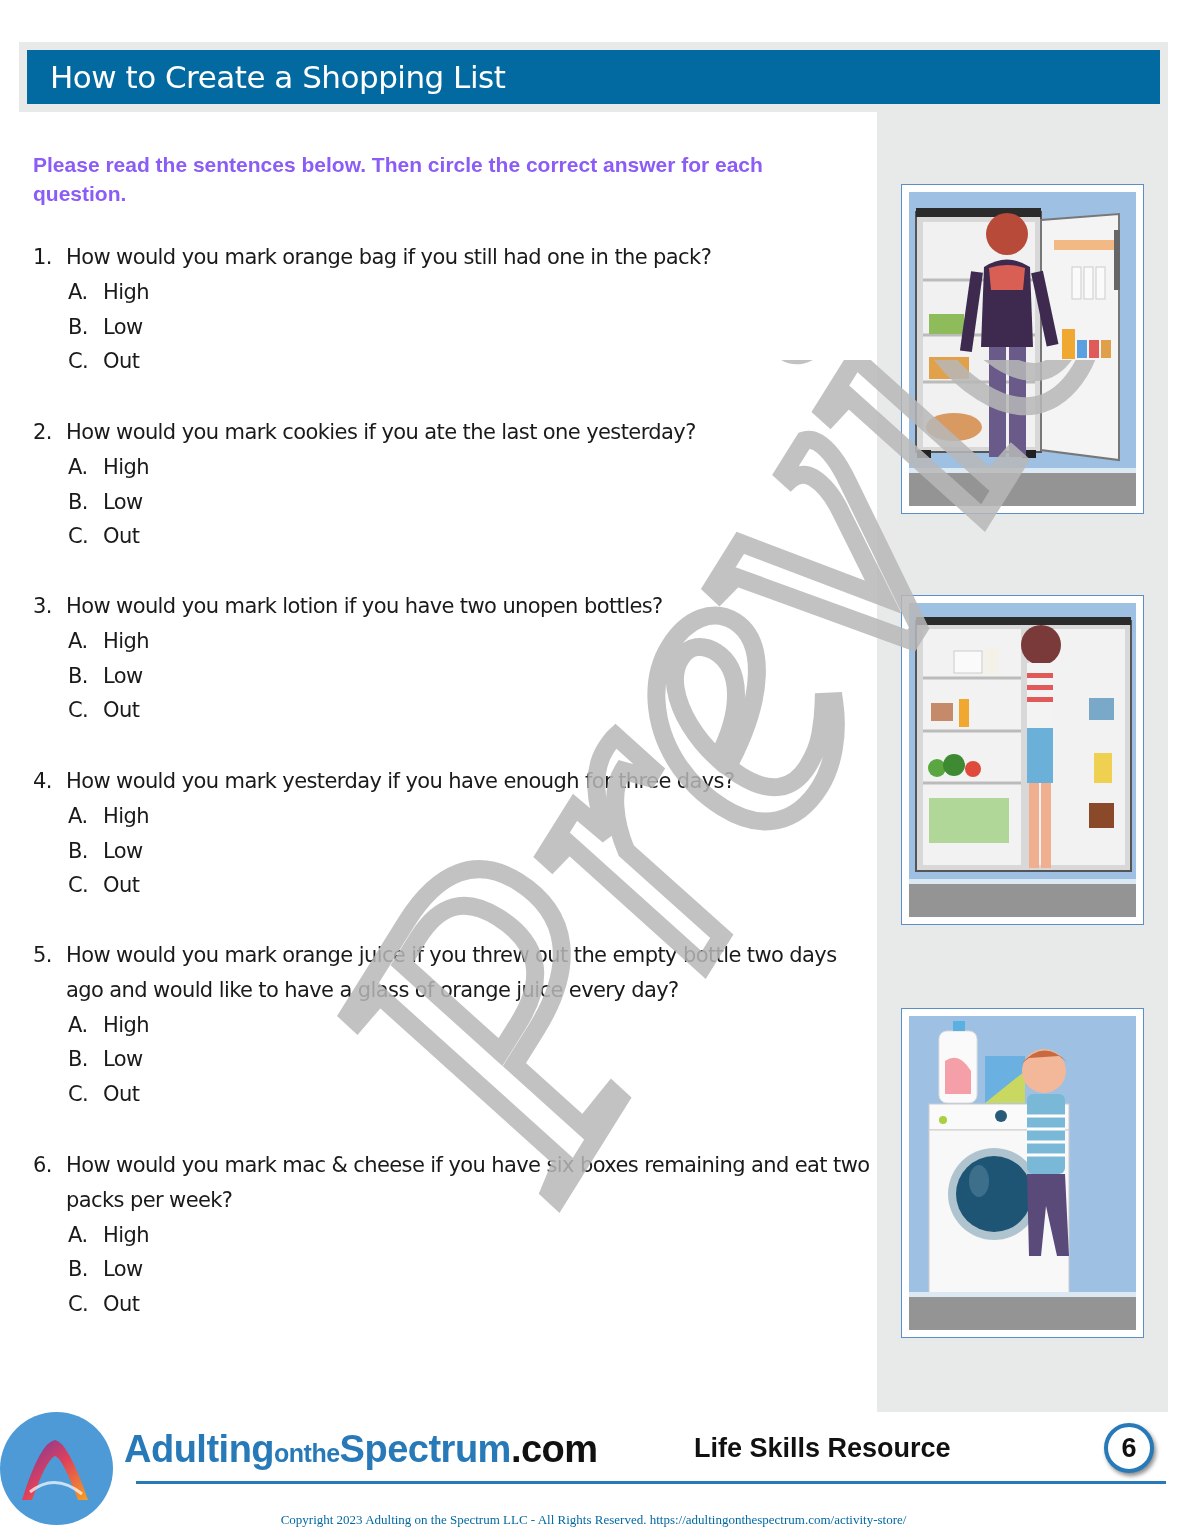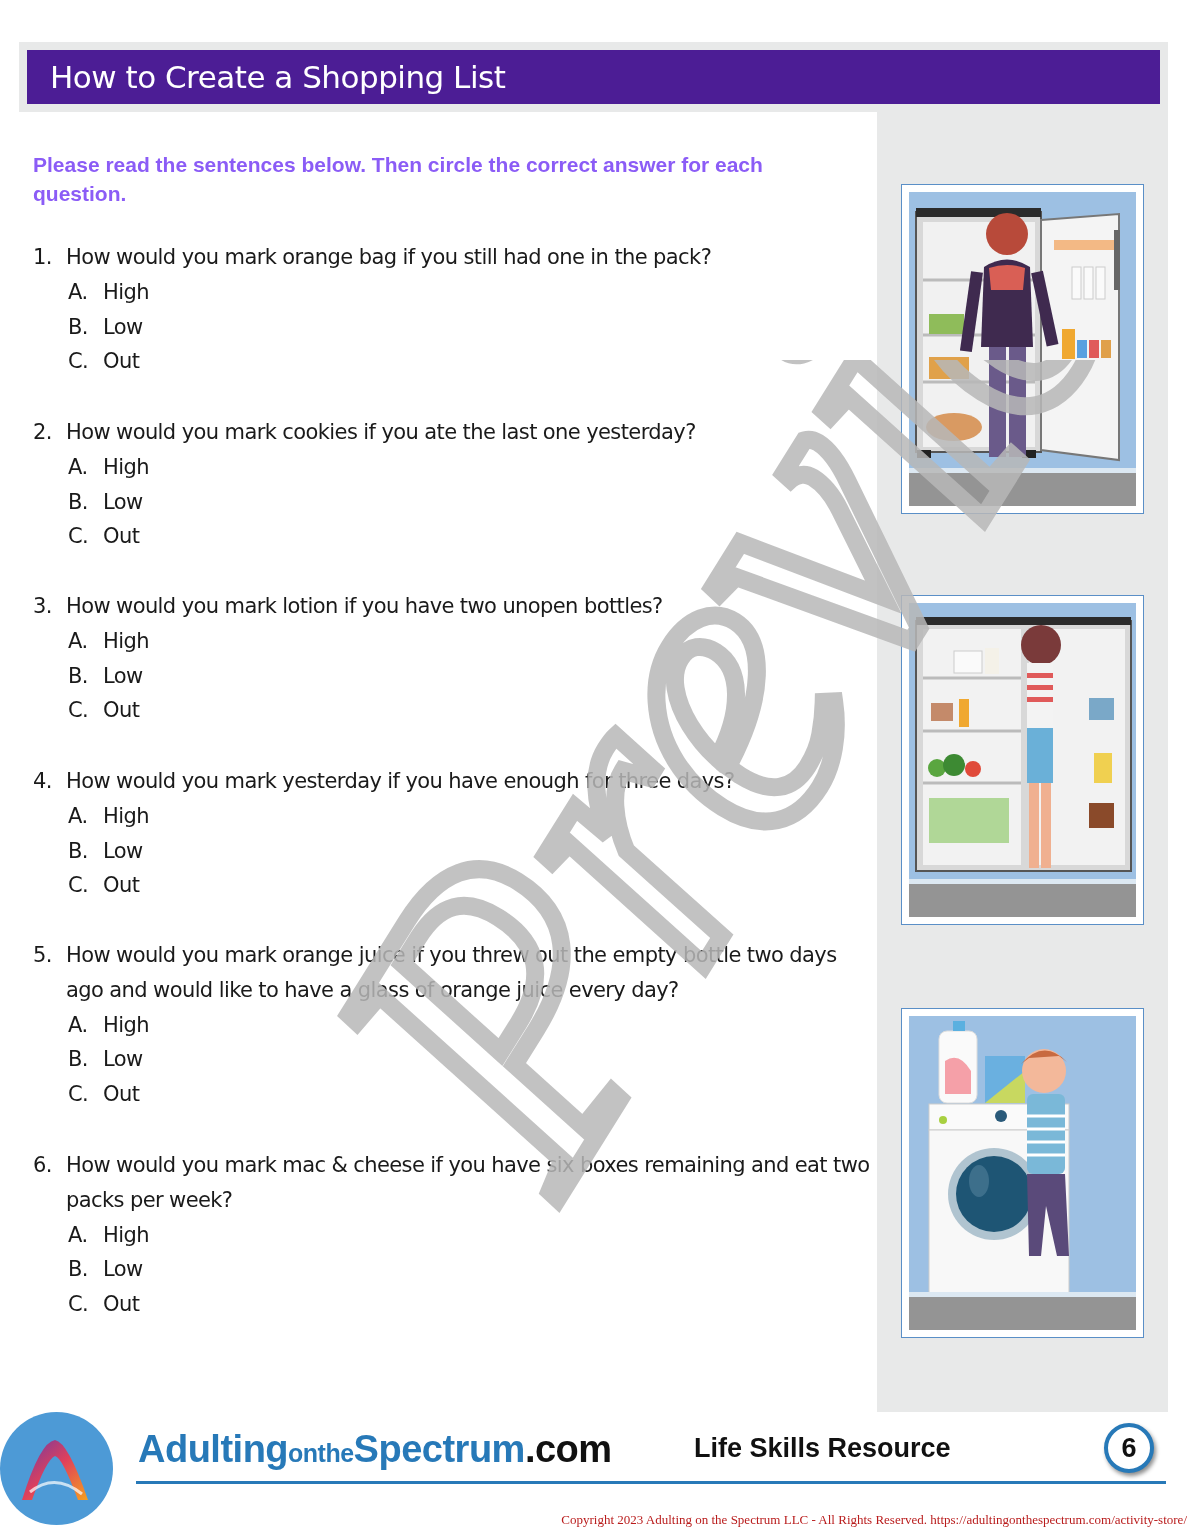--- a/index.html
+++ b/index.html
@@ -8,21 +8,21 @@
     background: #ffffff;
     font-family: "Liberation Sans", sans-serif;
     color: #111;
   }
   .header-frame {
     position: absolute; left: 19px; top: 42px; width: 1149px; height: 70px;
     background: #e8e9e9;
   }
   .header-bar {
     position: absolute; left: 27px; top: 50px; width: 1133px; height: 54px;
-    background: #4c1d95;
+    background: #0369a1;
     display: flex; align-items: center;
   }
   .header-title {
     color: #fff; font-family: "DejaVu Sans", sans-serif; font-size: 31px;
     padding-left: 23px; letter-spacing: -0.5px;
   }
   .side-panel {
     position: absolute; left: 877px; top: 112px; width: 291px; height: 1300px;
     background: #e8e9e9;
   }
@@ -47,21 +47,21 @@
   .q-num { width: 33px; flex: none; }
   .q-body { flex: 1; }
   .options { padding-left: 35px; }
   .opt { display: flex; }
   .opt-letter { width: 35px; }
   .footer-logo {
     position: absolute; left: 0; top: 1412px; width: 113px; height: 113px;
     border-radius: 50%; background: #4d9ad6;
   }
   .footer-brand {
-    position: absolute; left: 138px; top: 1428px;
+    position: absolute; left: 124px; top: 1428px;
     font-family: "Liberation Sans", sans-serif; font-weight: bold; font-size: 38px;
     letter-spacing: -0.5px; white-space: nowrap;
   }
   .brand-blue { color: #2779b8; }
   .brand-small { color: #2779b8; font-size: 25px; }
   .brand-black { color: #111; }
   .footer-tag {
     position: absolute; left: 694px; top: 1433px;
     font-family: "Liberation Sans", sans-serif; font-weight: bold; font-size: 27px; color: #111;
     white-space: nowrap;
@@ -70,22 +70,22 @@
     position: absolute; left: 136px; top: 1481px; width: 1030px; height: 3px; background: #2779b8;
   }
   .page-badge {
     position: absolute; left: 1104px; top: 1423px; width: 50px; height: 50px;
     border-radius: 50%; border: 4px solid #2779b8; background: #fff;
     box-sizing: border-box; box-shadow: 2px 3px 4px rgba(0,0,0,0.45);
     display: flex; align-items: center; justify-content: center;
     font-weight: bold; font-size: 27px; color: #111;
   }
   .copyright {
-    position: absolute; left: 0; width: 1187px; top: 1512px; text-align: right;
-    font-family: "Liberation Serif", serif; font-size: 13px; color: #b91c1c;
+    position: absolute; left: 0; width: 1187px; top: 1512px; text-align: center;
+    font-family: "Liberation Serif", serif; font-size: 13px; color: #0369a1;
   }
   .watermark {
     position: absolute; left: 210px; top: 360px; width: 900px; height: 900px;
     pointer-events: none;
   }
 </style>
 </head>
 <body>
 
 <div class="header-frame"></div>

